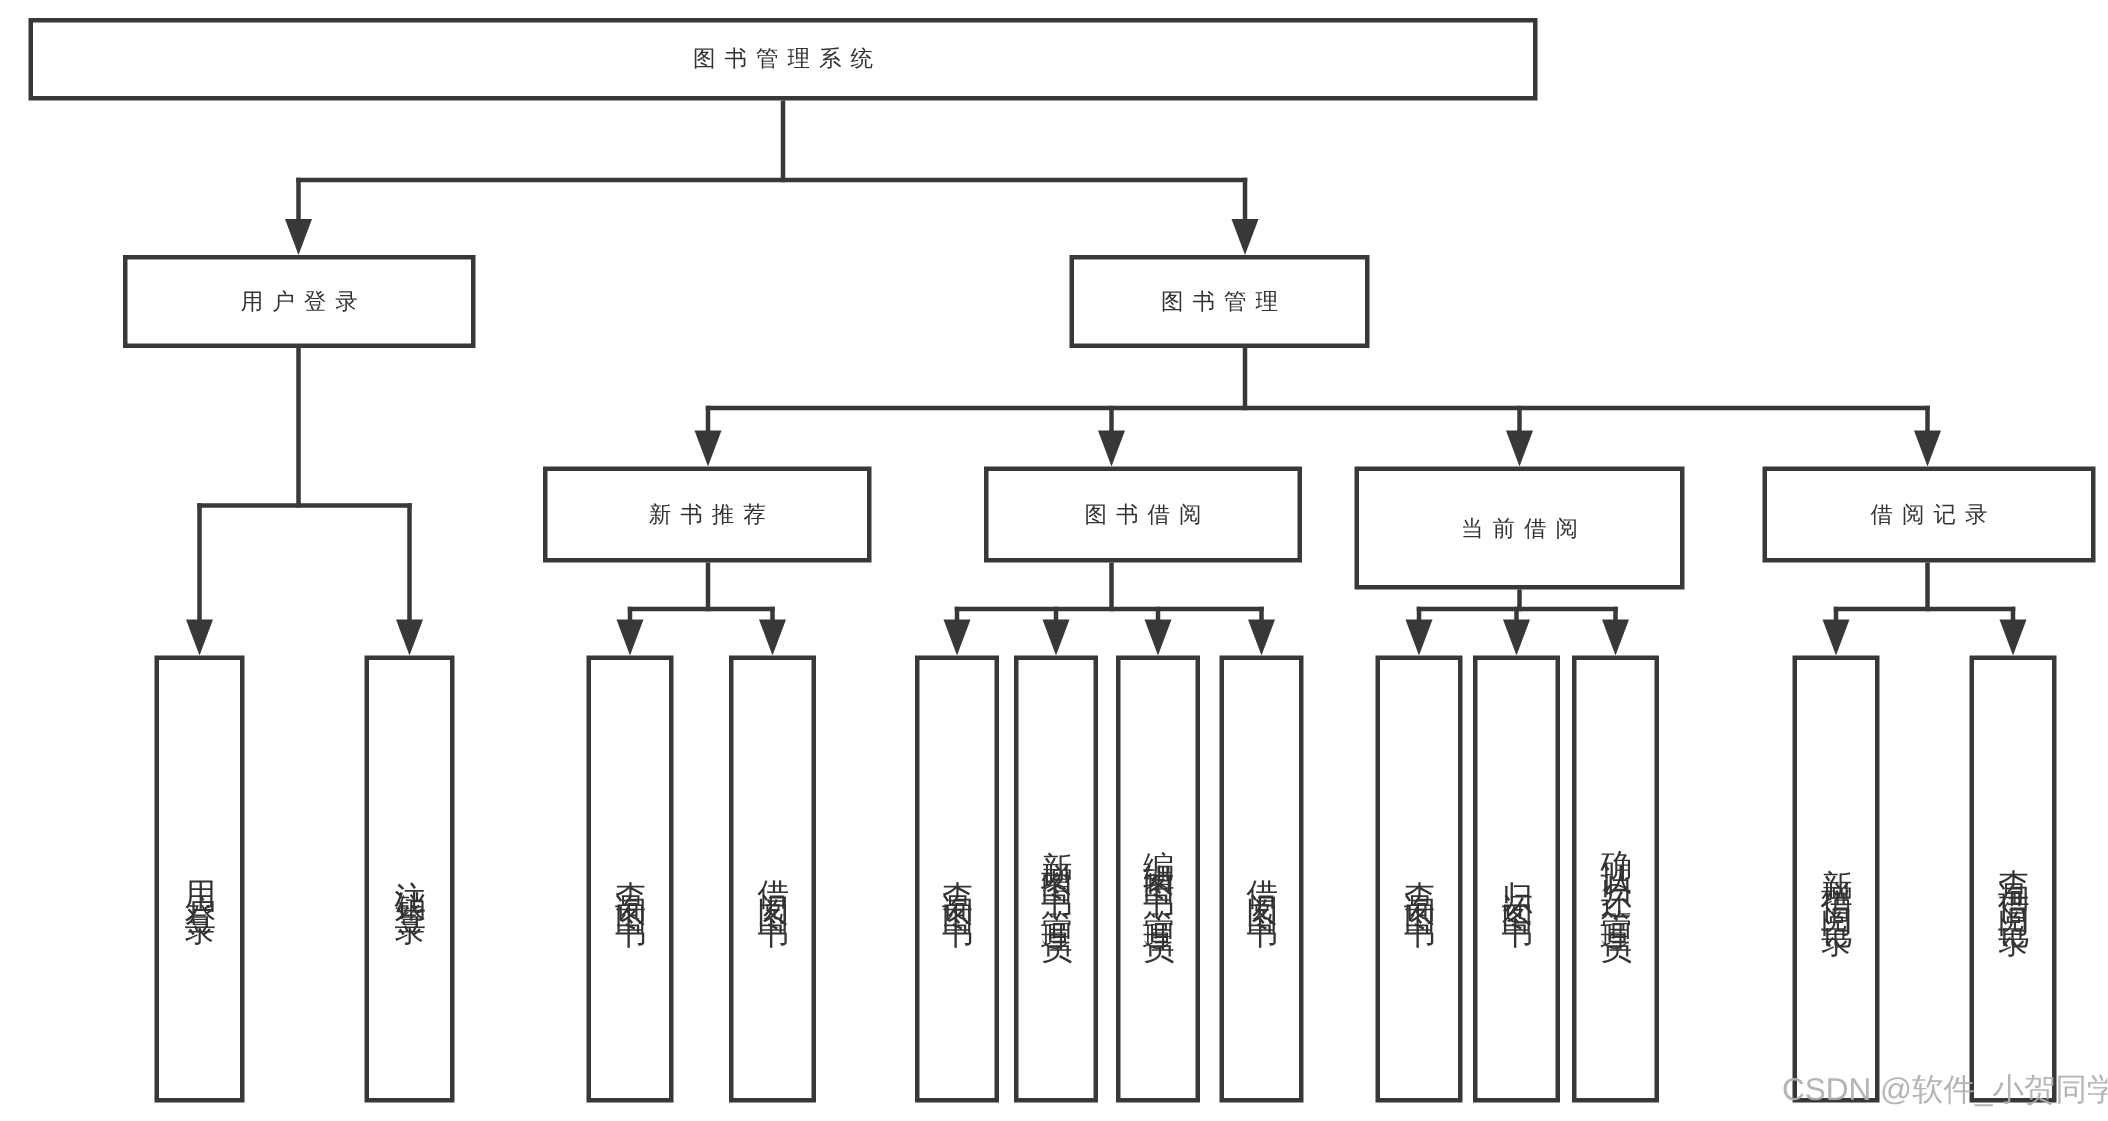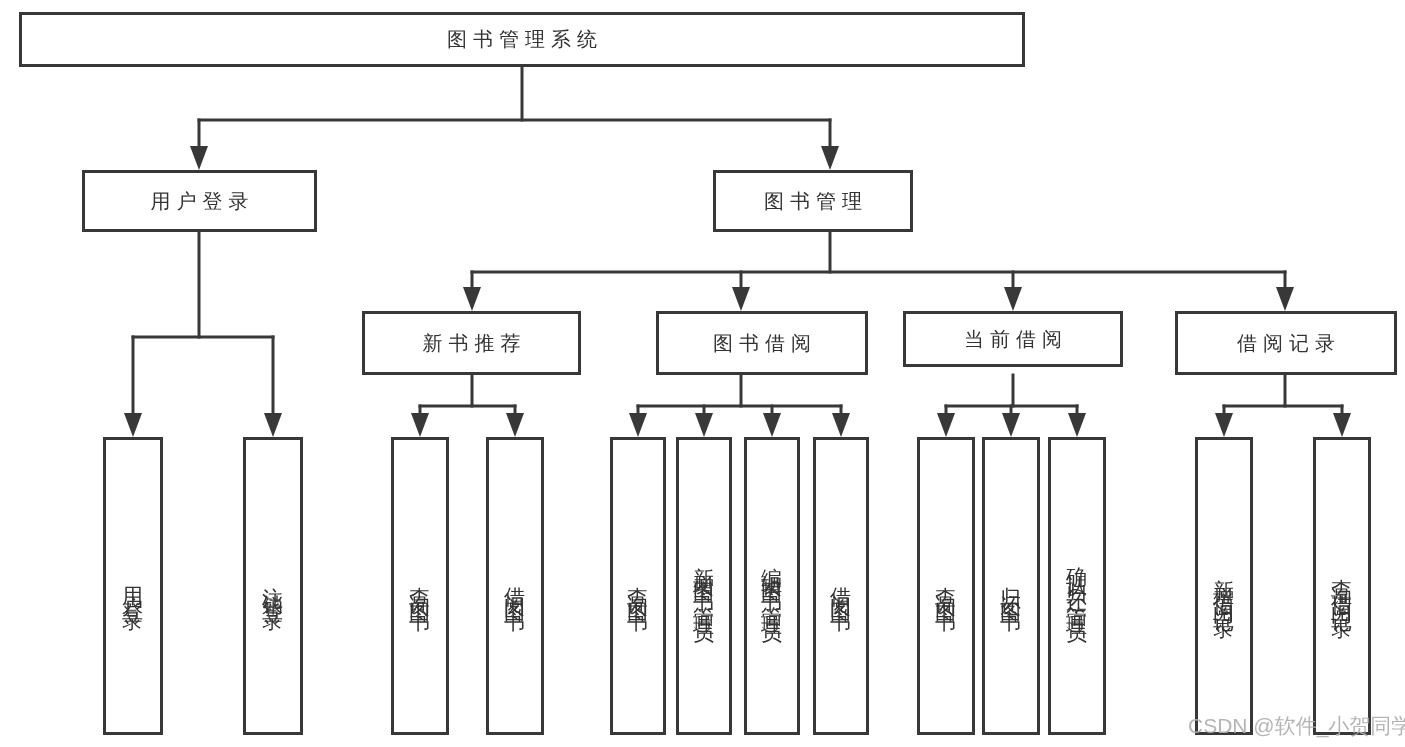--- a/index.html
+++ b/index.html
@@ -16,21 +16,21 @@
     position: absolute;
     box-sizing: border-box;
     border: 3px solid #383838;
     background: #ffffff;
     display: flex;
     align-items: center;
     justify-content: center;
     z-index: 2;
   }
   .hbox .lbl {
-    font-size: 20px;
+    font-size: 15px;
     letter-spacing: 6px;
     padding-left: 6px;     
     color: #333333;
     white-space: nowrap;
     text-align: center;
   }
   .vbox {
     position: absolute;
     top: 437px;
     height: 298px;
@@ -149,21 +149,21 @@
   <div class="hbox" style="left:713px; top:170px; width:200px; height:62px">
     <span class="lbl">图书管理</span>
   </div>
 
   <div class="hbox" style="left:362px; top:311px; width:219px; height:64px">
     <span class="lbl">新书推荐</span>
   </div>
   <div class="hbox" style="left:656px; top:311px; width:212px; height:64px">
     <span class="lbl">图书借阅</span>
   </div>
-  <div class="hbox" style="left:903px; top:311px; width:220px; height:56px">
+  <div class="hbox" style="left:903px; top:311px; width:220px; height:82px">
     <span class="lbl">当前借阅</span>
   </div>
   <div class="hbox" style="left:1175px; top:311px; width:222px; height:64px">
     <span class="lbl">借阅记录</span>
   </div>
 
   <div class="vbox" style="left:103px; width:60px">
     <span class="lbl">用户登录</span>
   </div>
   <div class="vbox" style="left:243px; width:60px">

